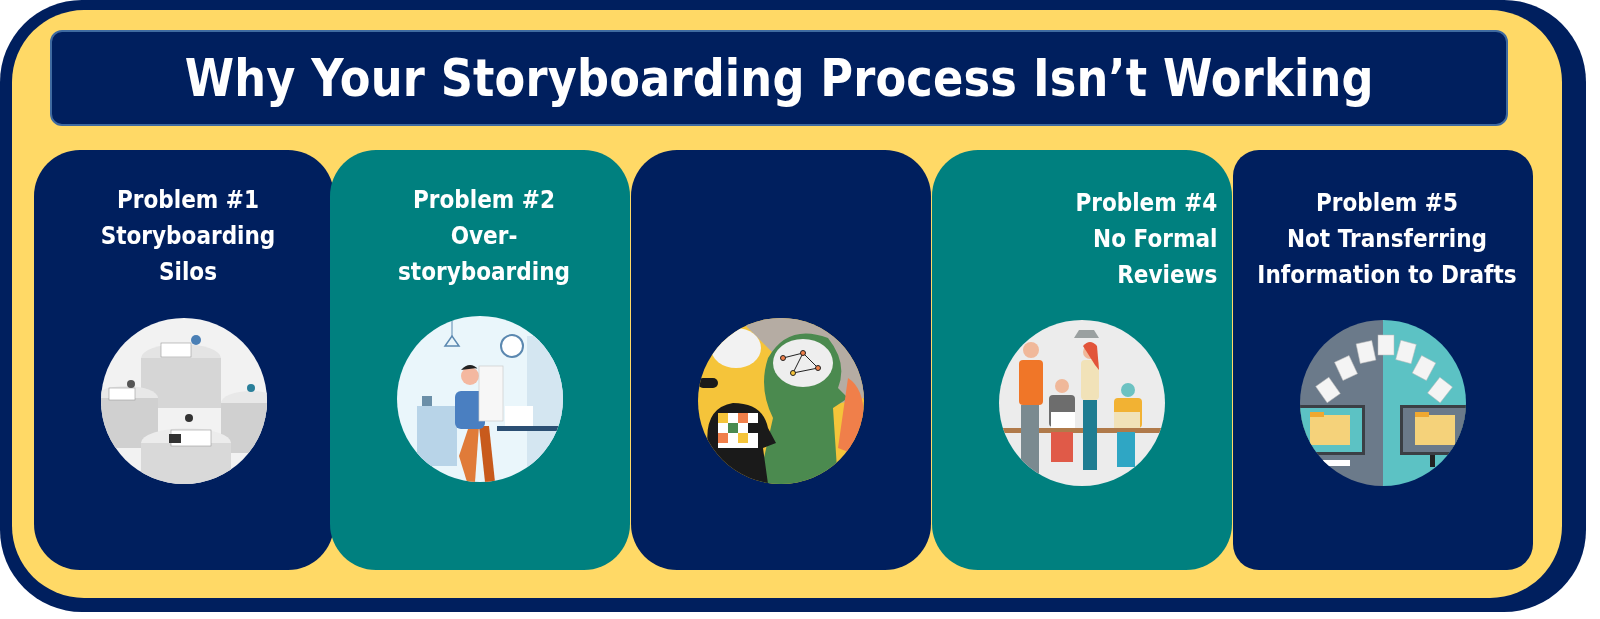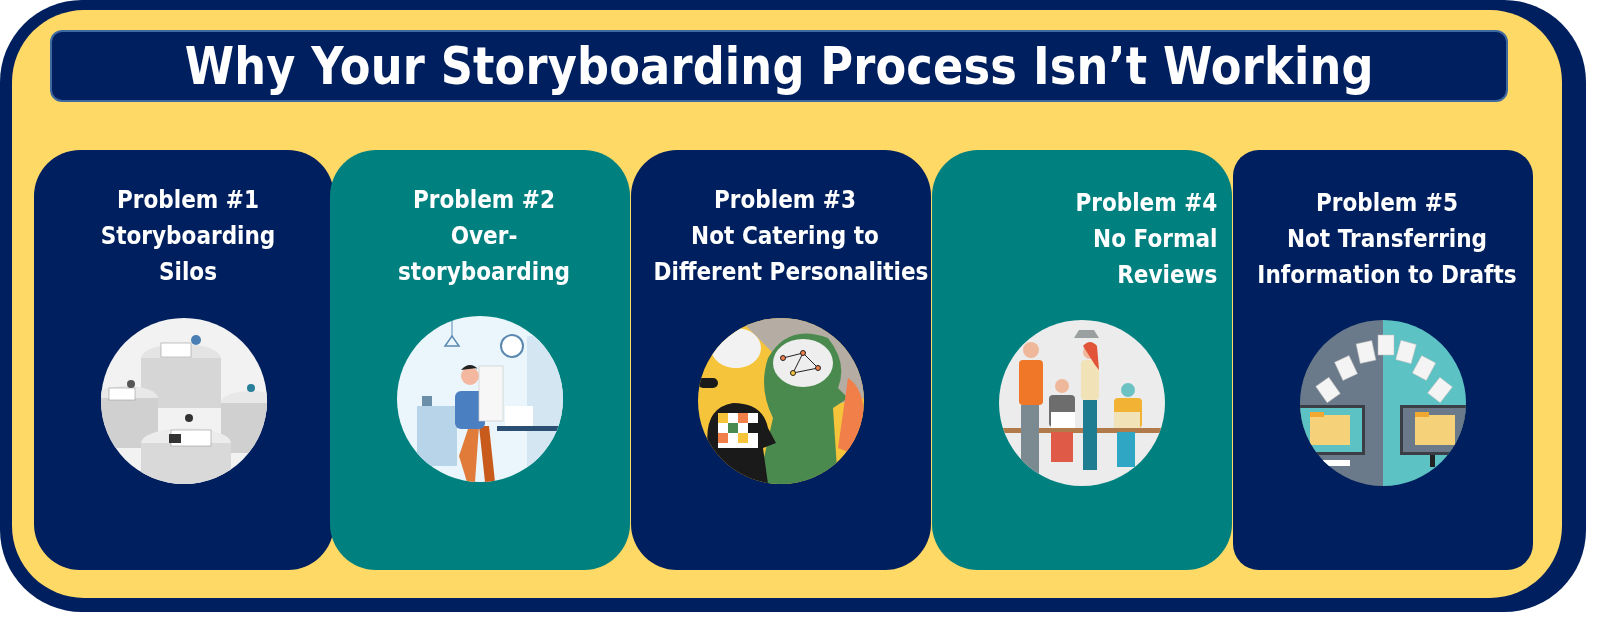--- a/index.html
+++ b/index.html
@@ -7,21 +7,21 @@
            font-family: "Liberation Sans", "DejaVu Sans", sans-serif; }
     .frame {
       position: absolute; left: 0; top: 0; width: 1586px; height: 612px;
       background: #001F5E; border-radius: 82px; box-sizing: border-box;
     }
     .inner {
       position: absolute; left: 12px; top: 10px; right: 24px; bottom: 14px;
       background: #FFD966; border-radius: 72px;
     }
     .title-bar {
-      position: absolute; left: 50px; top: 30px; width: 1458px; height: 72px;
+      position: absolute; left: 50px; top: 30px; width: 1458px; height: 96px;
       background: #001F5E; border: 2px solid #3f6aa0; border-radius: 12px;
       box-sizing: border-box; display: flex; align-items: center; justify-content: center;
     }
     .title-text {
       color: #ffffff; font-weight: bold; font-size: 52px; letter-spacing: 0.2px;
       font-family: "DejaVu Sans", "Liberation Sans", sans-serif;
       transform: scaleX(0.86); white-space: nowrap;
     }
     .card {
       position: absolute; top: 150px; height: 420px; width: 300px;
@@ -102,25 +102,20 @@
       <path d="M82 110 L92 110 L98 166 L88 166 Z" fill="#c85a1c"></path>
       <rect x="58" y="75" width="30" height="38" rx="6" fill="#4a7fc1"></rect>
       <circle cx="73" cy="60" r="9" fill="#f4b8a0"></circle>
       <path d="M64 54 Q73 44 82 54 L80 52 Z" fill="#222"></path>
       <rect x="82" y="50" width="24" height="55" fill="#f7f7f7" stroke="#ccc" stroke-width="0.7"></rect>
     </svg>
   </div>
 </div>
 
 <div class="card navy" style="left:631px; z-index:3;">
-  <div class="card-text" style="top:32px;">
-    <span>Problem #3</span>
-    <span>Not Catering to</span>
-    <span>Different Personalities</span>
-  </div>
   <div class="illus" style="top:168px;">
     <svg viewBox="0 0 166 166">
       <rect width="166" height="166" fill="#f5c43a"></rect>
       <path d="M40 0 L166 0 L166 80 L120 90 L100 60 Z" fill="#b5aca3"></path>
       <path d="M70 40 Q90 5 130 20 Q150 45 140 70 L150 80 L135 90 L140 166 L60 166 L75 100 Q60 70 70 40 Z" fill="#4b8a4f"></path>
       <ellipse cx="105" cy="45" rx="30" ry="24" fill="#eeeeee"></ellipse>
       <g stroke="#222" stroke-width="1" fill="#f07f4a">
         <line x1="85" y1="40" x2="105" y2="35"></line>
           <line x1="105" y1="35" x2="120" y2="50"></line>
         <line x1="95" y1="55" x2="105" y2="35"></line>

